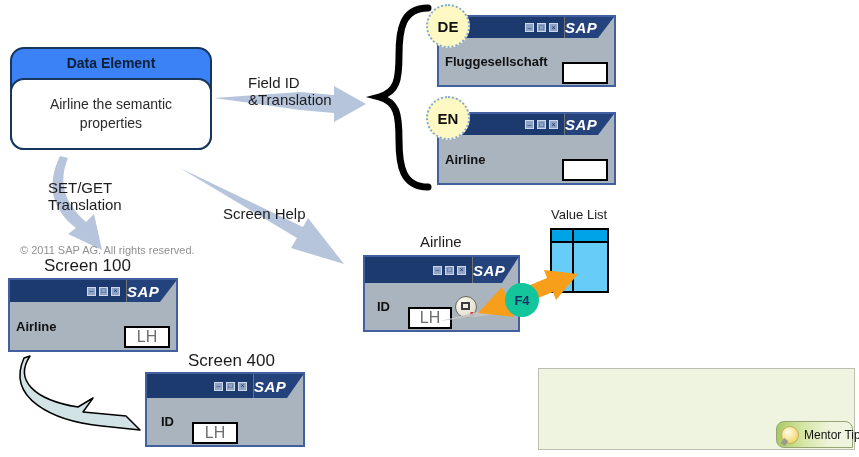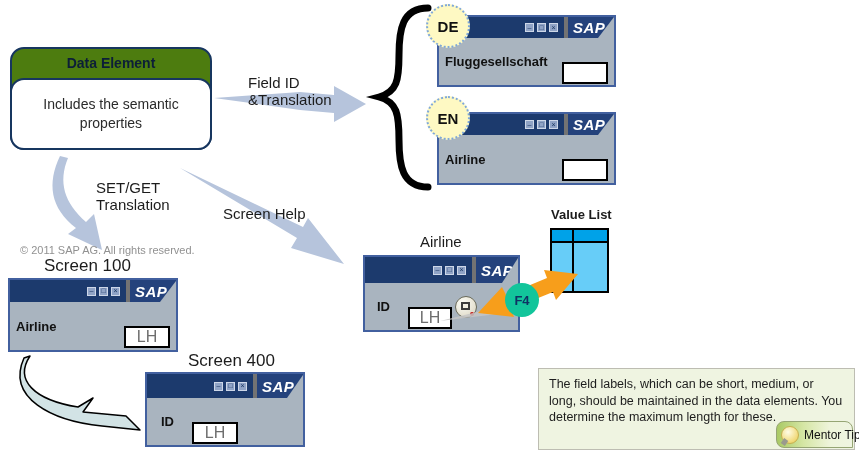--- a/index.html
+++ b/index.html
@@ -5,21 +5,21 @@
   * { margin:0; padding:0; box-sizing:border-box; }
   body { font-family:"Liberation Sans", sans-serif; background:#fff; }
   #canvas { position:relative; width:859px; height:457px; background:#fff; overflow:hidden; }
 
   svg.layer { position:absolute; left:0; top:0; width:859px; height:457px; }
   #arrows-bottom { z-index:1; }
   #arrows-top { z-index:5; pointer-events:none; }
 
   
   .de-box { position:absolute; left:10px; top:47px; width:202px; height:103px;
-    background:#4d7c0f; border:2px solid #17365f; border-radius:14px; z-index:2; }
+    background:#3b82f6; border:2px solid #17365f; border-radius:14px; z-index:2; }
   .de-box .de-title { position:absolute; top:6px; left:0; right:0; text-align:center;
     font-weight:bold; font-size:14px; color:#0c1e38; }
   .de-box .de-inner { position:absolute; left:-2px; right:-2px; top:29px; bottom:-2px;
     background:#fff; border:2px solid #17365f; border-radius:14px;
     display:flex; align-items:center; justify-content:center; text-align:center;
     font-size:14px; color:#2b2b2b; padding:4px 14px; line-height:1.35; }
 
   
   .lbl { position:absolute; z-index:3; color:#1c1c1c; white-space:nowrap; }
   .lbl.big { font-size:15px; }
@@ -29,21 +29,21 @@
   
   .sapwin { position:absolute; z-index:2; border:2px solid #42609f; background:#a9b4bf;
     display:flex; flex-direction:column; }
   .titlebar { position:relative; background:#1c3a6d; display:flex; align-items:center;
     justify-content:flex-end; flex:0 0 auto; }
   .winbtns { display:flex; margin-right:6px; }
   .wbtn { width:9px; height:9px; margin-left:3px; background:#8fa3c6; border:1px solid #cdd7e8;
     color:#17335f; font-size:7px; line-height:6px; text-align:center; overflow:hidden;
     display:inline-flex; align-items:center; justify-content:center; }
   .saplogo { position:relative; align-self:stretch; width:50px; background:#24427c;
-    border-left:4px solid #737373; display:flex; align-items:center; padding-left:5px;
+    border-left:1px solid #737373; display:flex; align-items:center; 
     color:#fff; font-weight:bold; font-style:italic; font-size:15px; letter-spacing:0.5px;
     overflow:hidden; flex:0 0 auto; }
   .saplogo .cut { position:absolute; right:0; bottom:0; width:0; height:0;
     border-bottom:21px solid #a9b4bf; border-left:16px solid transparent; }
   .winbody { flex:1; display:flex; align-items:center; padding:0 6px; }
   .flabel { font-weight:bold; font-size:13px; color:#111; }
   .finput { background:#fff; border:2px solid #000; width:46px; height:22px;
     display:inline-flex; align-items:center; justify-content:center;
     font-size:16px; color:#6e6e6e;margin-top:22px; }
   .spread { justify-content:space-between; }
@@ -103,37 +103,37 @@
 
     <polygon points="180,168 303,227 308,218 344,264 291,248 297,238" fill="#b6c4dc"></polygon>
 
     <path d="M428,8 C402,8 399,30 399,55 C399,80 397,92 379,97 C397,102 399,114 399,140 C399,165 402,187 428,187" fill="none" stroke="#000" stroke-width="7" stroke-linecap="round"></path>
 
     <path d="M30,356 C14,380 34,400 78,407 L93,398 L83,412 L126,416 L140,430 L102,426 C52,421 6,398 24,358 Z" fill="#d2e3e5" stroke="#000" stroke-width="1.5" stroke-linejoin="round"></path>
   </svg>
 
   <div class="de-box">
     <div class="de-title">Data Element</div>
-    <div class="de-inner">Includes the semantic properties</div>
+    <div class="de-inner">Airline the semantic properties</div>
   </div>
 
   <div class="lbl big" style="left:248px; top:74px;">
     <div>Field ID</div>
     <div>&amp;Translation</div>
   </div>
-  <div class="lbl big" style="left:48px; top:179px;margin-left:48px;">
+  <div class="lbl big" style="left:48px; top:179px;">
     <div>SET/GET</div>
     <div>Translation</div>
   </div>
   <div class="lbl big" style="left:223px; top:205px;">Screen Help</div>
   <div class="lbl big" style="left:420px; top:233px;">Airline</div>
   <div class="copyright" style="left:20px; top:244px;">© 2011 SAP AG. All rights reserved.</div>
   <div class="lbl huge" style="left:44px; top:256px;">Screen 100</div>
   <div class="lbl huge" style="left:188px; top:351px;">Screen 400</div>
-  <div class="lbl" style="left:551px; top:207px; font-size:13px; font-weight:bold;">Value List</div>
+  <div class="lbl" style="left:551px; top:207px; font-size:13px; font-weight:normal;">Value List</div>
 
   <div class="sapwin" style="left:437px; top:15px; width:179px; height:72px;">
     <div class="titlebar" style="height:21px;">
       <span class="winbtns">
         <span class="wbtn">–</span>
         <span class="wbtn">□</span>
         <span class="wbtn">×</span>
       </span>
       <span class="saplogo">
           <span>SAP</span>
@@ -231,20 +231,19 @@
   </div>
 
   <svg id="arrows-top" class="layer" viewBox="0 0 859 457">
     <polygon points="440,321 522,301 530,310" fill="#c6c6c6" opacity="0.85"></polygon>
     <polygon points="478,313 502,287 506,295 547,278 544,270 578,274 556,300 553,292 511,309 514,317" fill="#f79e1b"></polygon>
   </svg>
 
   <div class="f4-badge">F4</div>
 
   <div class="mentor">
-    <div class="mentor-text">The field labels, which can be short, medium, or long, should be maintained in the data elements. You determine the maximum length for these.</div>
     <div class="mentor-tab">
       <span class="bulb"></span>
       <span class="mentor-tab-label">Mentor Tips</span>
     </div>
   </div>
 
 </div>
 
 </body></html>

